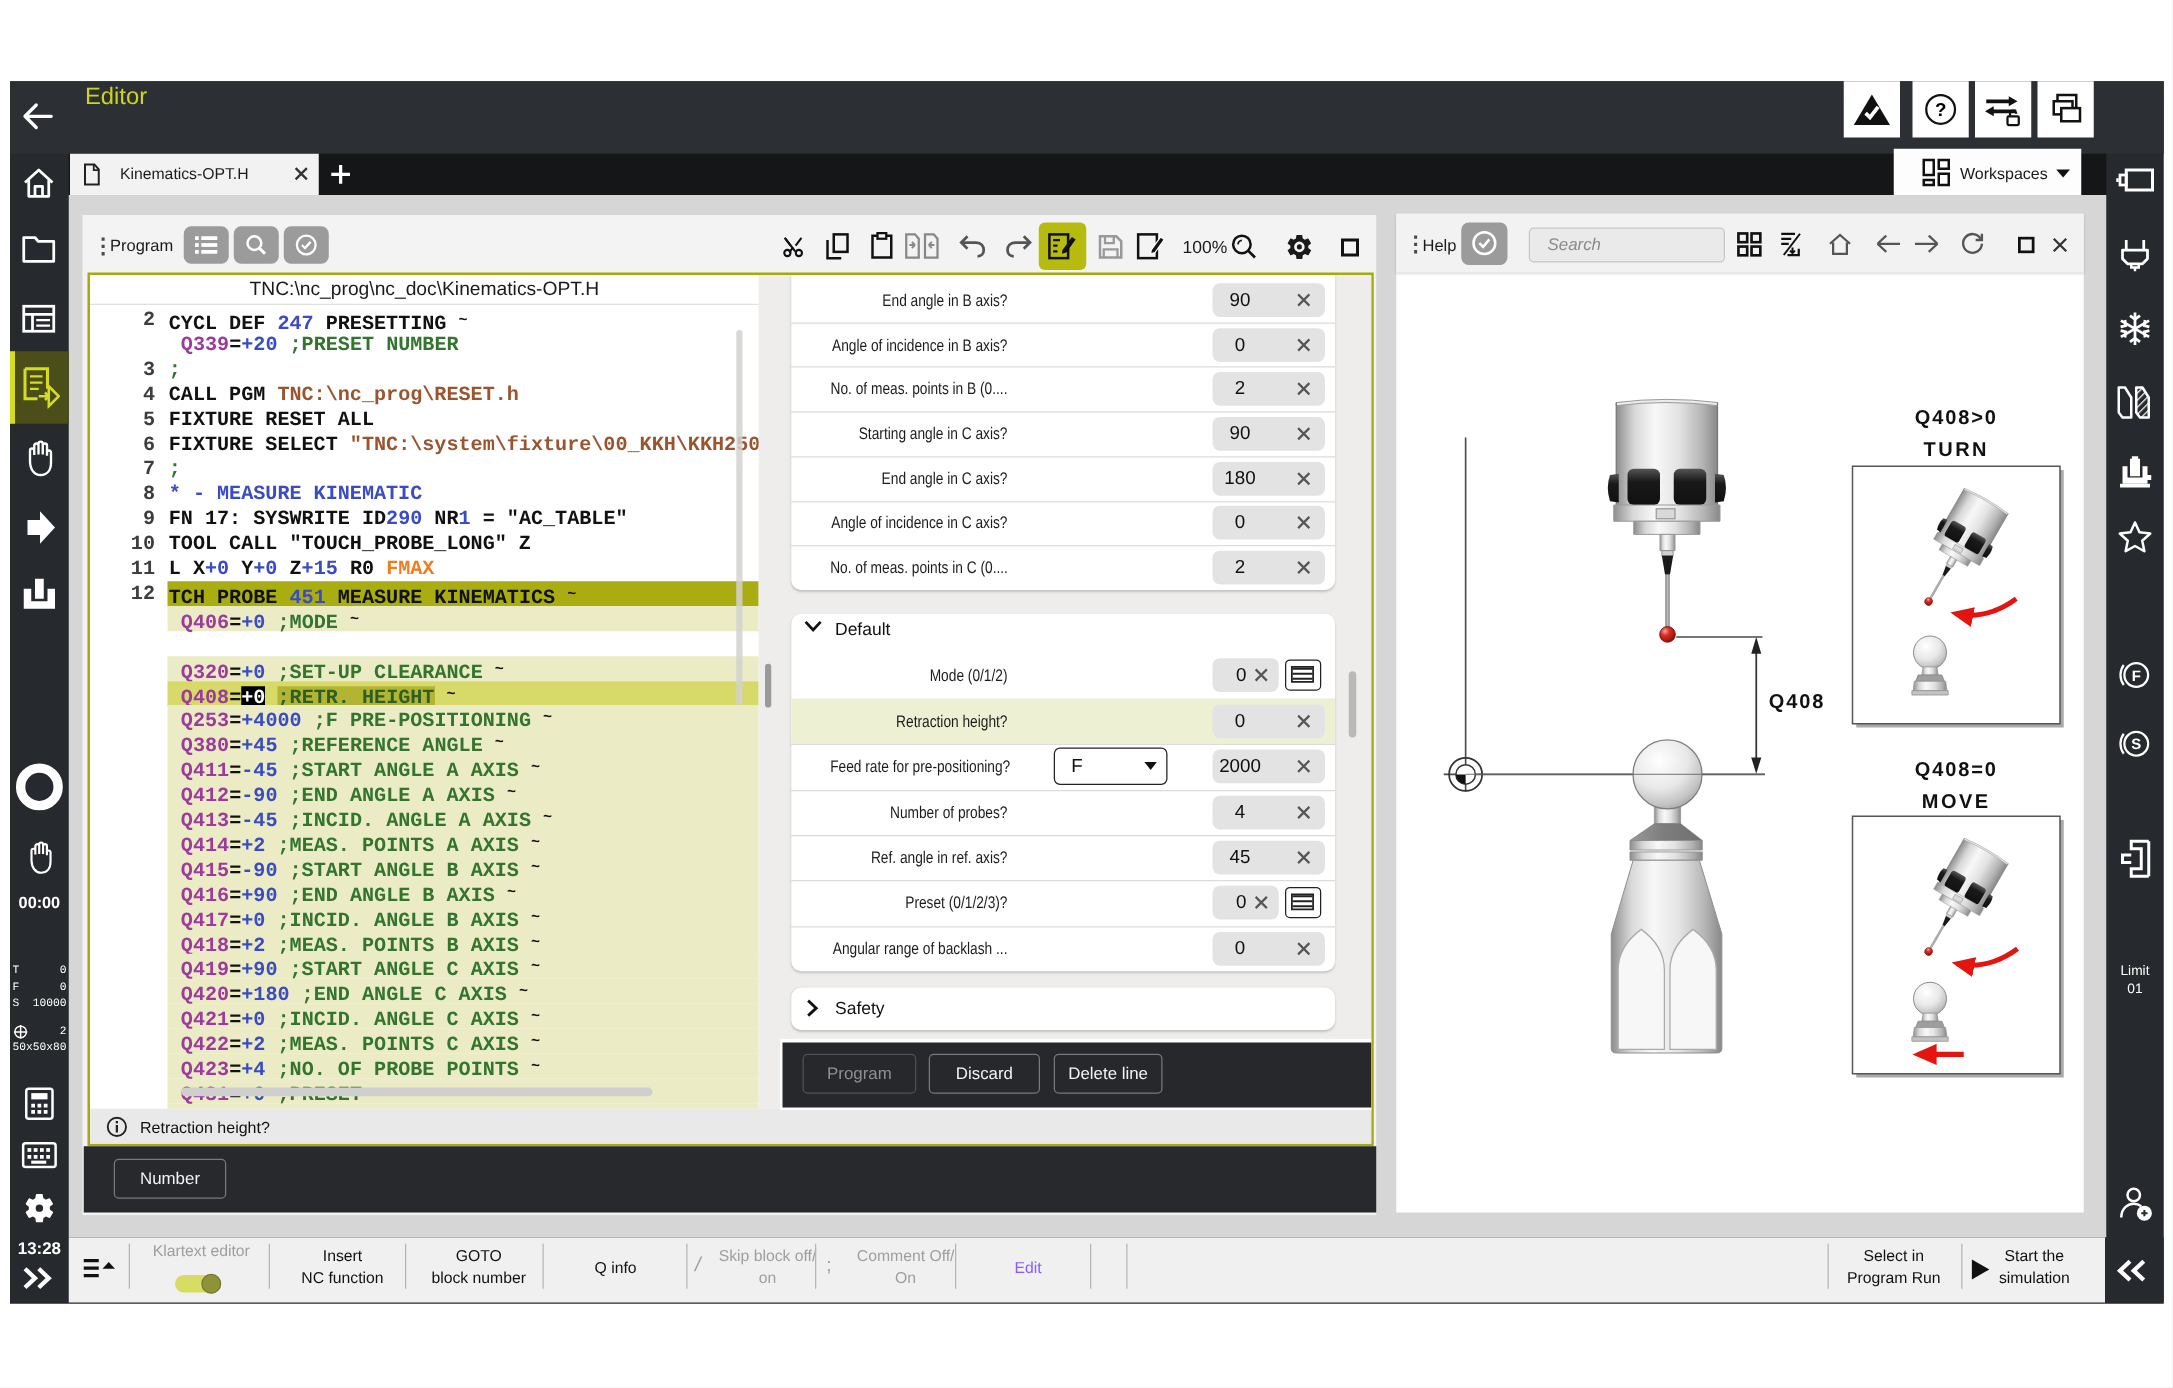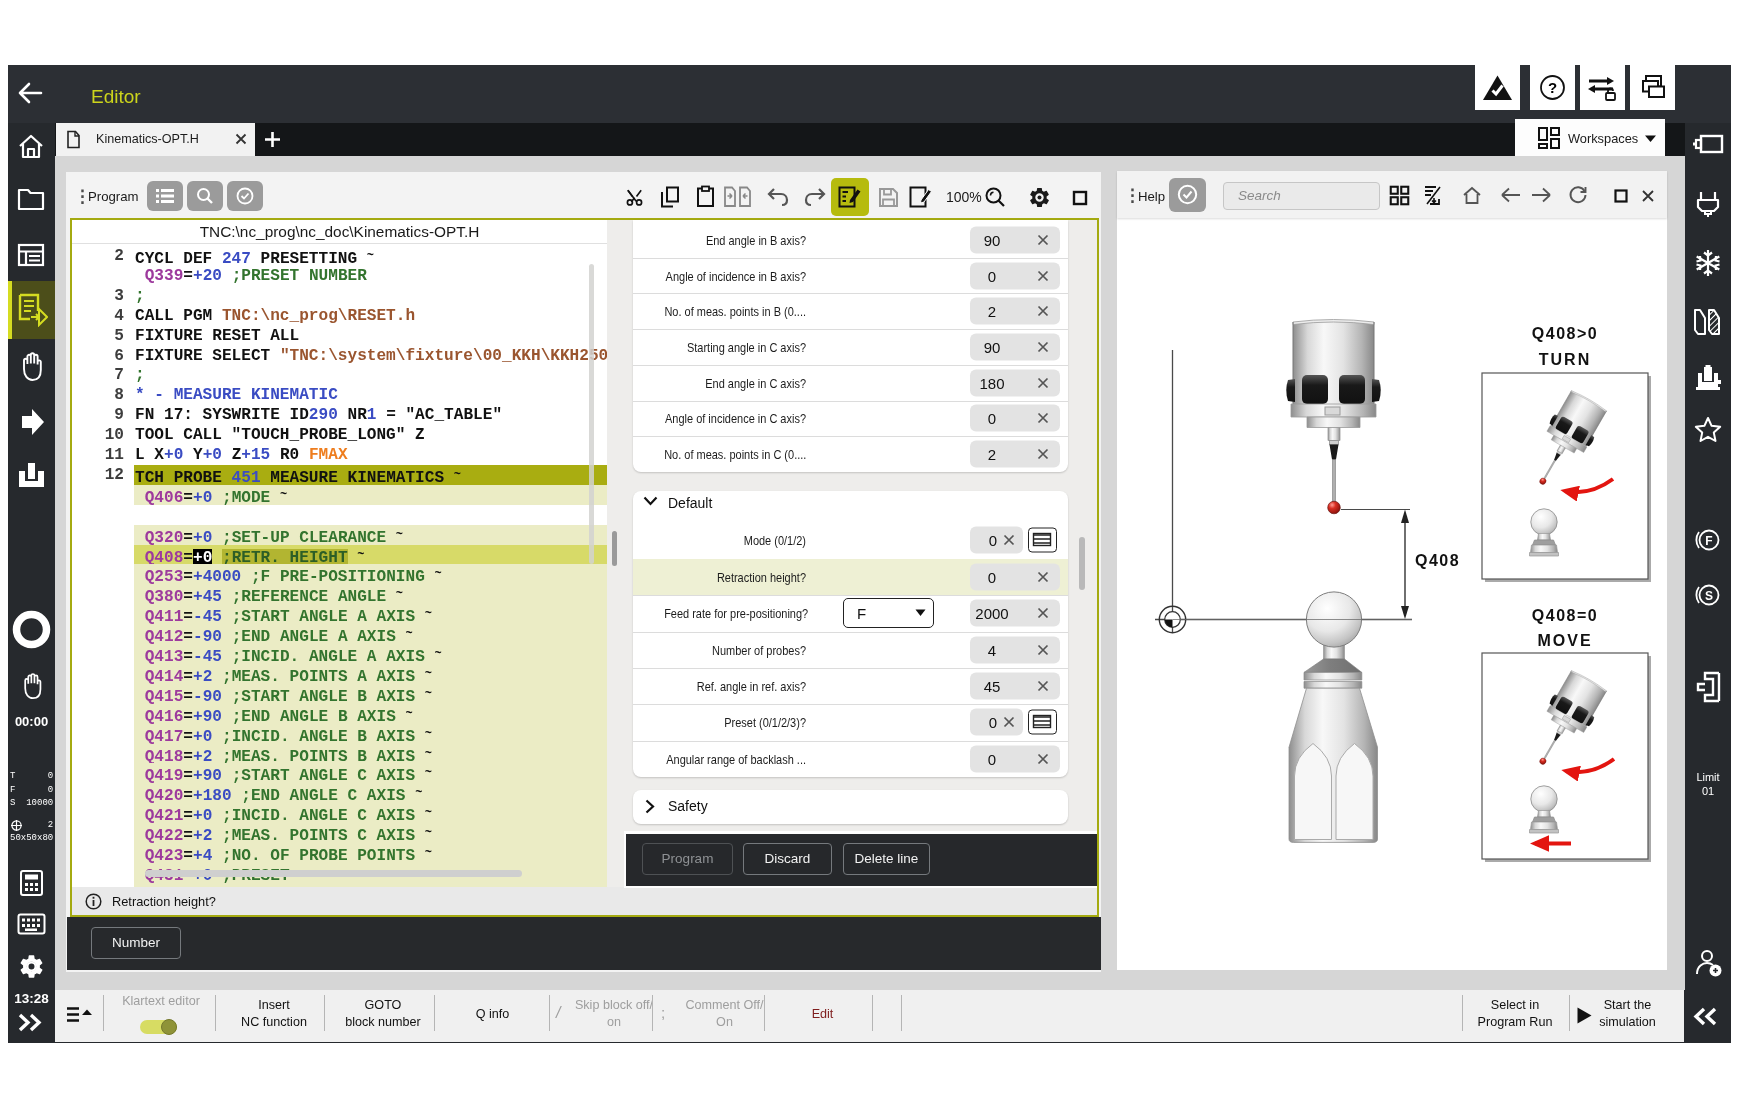--- a/index.html
+++ b/index.html
@@ -25,21 +25,21 @@
 </style>
 </head>
 <body>
 
 <div class="abs" style="left:8px;top:65px;width:1723px;height:978px;background:#26292d;"></div>
 
 <div class="abs" style="left:8px;top:65px;width:1723px;height:58px;background:#2c2f34;"></div>
 <svg class="abs" style="left:16px;top:80px;" width="28" height="26" viewBox="0 0 28 26">
   <path d="M13 4 L4 13 L13 22 M4 13 L25 13" stroke="#fff" stroke-width="2.6" fill="none" stroke-linecap="round" stroke-linejoin="round"></path>
 </svg>
-<div class="abs" style="left:68px;top:86px;font-size:19px;color:#ccd41c;margin-left:23px;">Editor</div>
+<div class="abs" style="left:68px;top:67px;font-size:19px;color:#ccd41c;">Editor</div>
 
 <div class="abs" style="left:1475px;top:65px;width:45px;height:45px;background:#fff;"></div>
 <div class="abs" style="left:1530px;top:65px;width:45px;height:45px;background:#fff;"></div>
 <div class="abs" style="left:1580px;top:65px;width:45px;height:45px;background:#fff;"></div>
 <div class="abs" style="left:1630px;top:65px;width:45px;height:45px;background:#fff;"></div>
 <svg class="abs" style="left:1481px;top:73px;" width="33" height="30" viewBox="0 0 33 30">
   <path d="M16.5 2.5 L31 27 L2 27 Z" fill="#111"></path>
   <path d="M11.5 17.5 L15 21 L21.5 12.5" stroke="#fff" stroke-width="3" fill="none"></path>
 </svg>
 <svg class="abs" style="left:1539px;top:74px;" width="27" height="27" viewBox="0 0 27 27">
@@ -688,21 +688,21 @@
 <div class="bb" style="left:328px;top:997px;width:110px;color:#111;">GOTO<br>block number</div>
 <div class="bsep" style="left:434px;"></div>
 <div class="bb" style="left:440px;top:1006px;width:105px;color:#111;">Q info</div>
 <div class="bsep" style="left:549px;"></div>
 <div class="abs" style="left:556px;top:1004px;font-size:16px;color:#9e9e9e;font-style:italic;">/</div>
 <div class="bb" style="left:565px;top:997px;width:98px;color:#9e9e9e;">Skip block off/<br>on</div>
 <div class="bsep" style="left:652px;"></div>
 <div class="abs" style="left:661px;top:1004px;font-size:15px;color:#9e9e9e;">;</div>
 <div class="bb" style="left:672px;top:997px;width:105px;color:#9e9e9e;">Comment Off/<br>On</div>
 <div class="bsep" style="left:764px;"></div>
-<div class="bb" style="left:770px;top:1006px;width:105px;color:#7f1d1d;text-align:center;">Edit</div>
+<div class="bb" style="left:770px;top:1006px;width:105px;color:#8b5cf6;text-align:center;">Edit</div>
 <div class="bsep" style="left:872px;"></div>
 <div class="bsep" style="left:901px;"></div>
 <div class="bsep" style="left:1462px;"></div>
 <div class="bb" style="left:1465px;top:997px;width:100px;color:#111;">Select in<br>Program Run</div>
 <div class="bsep" style="left:1569px;"></div>
 <svg class="abs" style="left:1576px;top:1006px;" width="17" height="19" viewBox="0 0 17 19">
   <path d="M1.5 1.5 L15.5 9.5 L1.5 17.5 Z" fill="#111"></path>
 </svg>
 <div class="bb" style="left:1580px;top:997px;width:95px;color:#111;">Start the<br>simulation</div>
 

